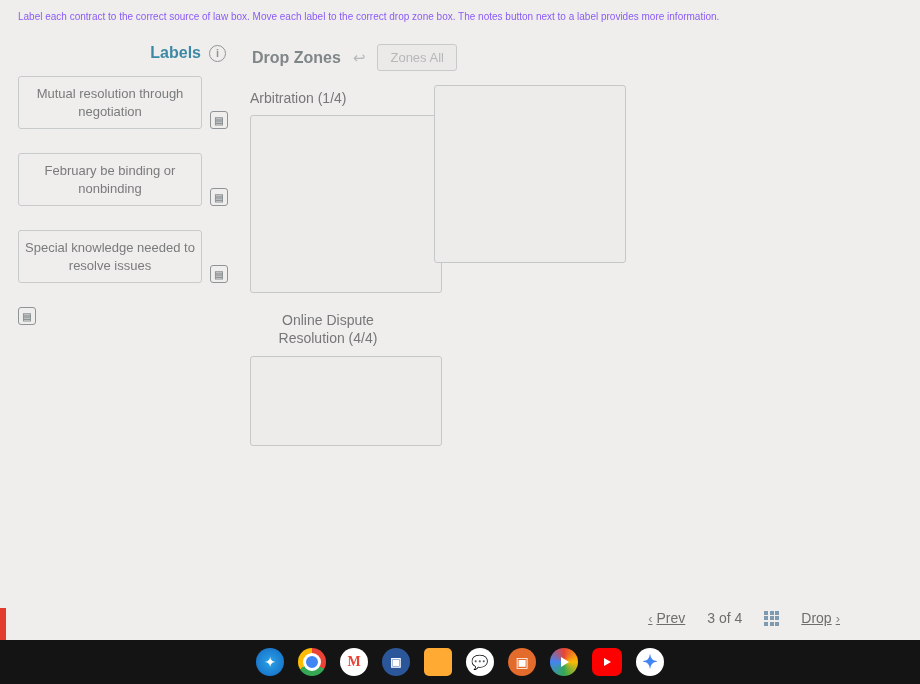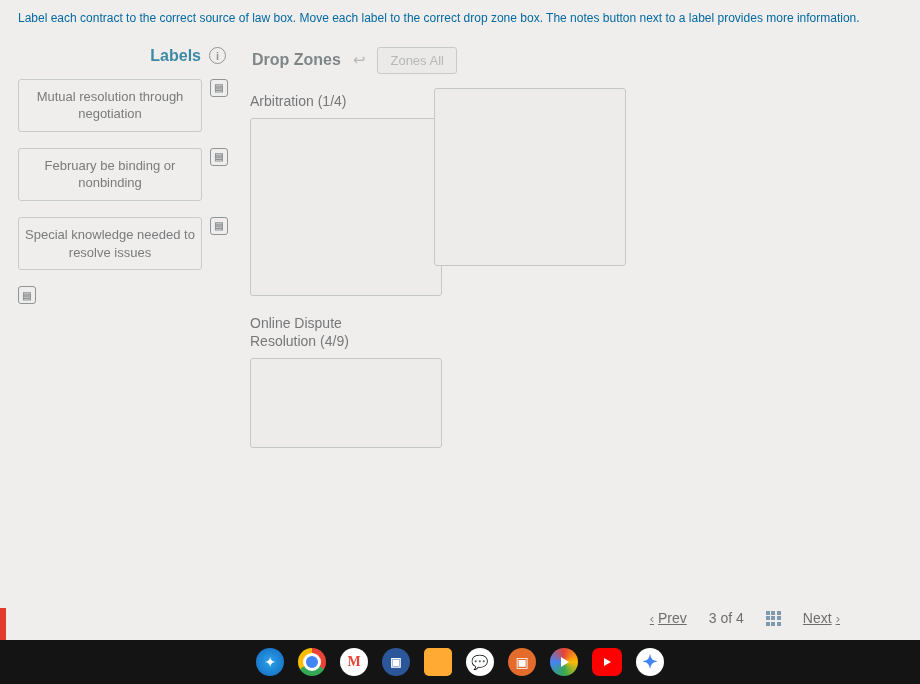--- a/index.html
+++ b/index.html
@@ -6,22 +6,22 @@
     body {
       font-family: Arial, Helvetica, sans-serif;
       background: #f0eeec;
       width: 920px;
       height: 684px;
       overflow: hidden;
       position: relative;
     }
     .instructions {
       padding: 10px 26px 6px 18px;
-      color: #0369a1;
-      font-size: 12px;
+      color: #8b5cf6;
+      font-size: 10px;
       line-height: 1.4;
     }
     .content {
       display: flex;
       gap: 22px;
       padding: 8px 18px 0 18px;
     }
     .labels-panel {
       width: 210px;
       flex-shrink: 0;
@@ -45,23 +45,23 @@
       height: 17px;
       border: 1.3px solid currentColor;
       border-radius: 50%;
       font-size: 11px;
       font-style: normal;
       font-weight: bold;
       color: #8f9496;
     }
     .label-row {
       display: flex;
-      align-items: flex-start;
+      align-items: flex-end;
       gap: 8px;
-      margin-bottom: 16px;
+      margin-bottom: 24px;
     }
     .label-card {
       flex: 1;
       border: 1.4px solid #c8cbcc;
       border-radius: 3px;
       background: #efeeec;
       padding: 8px 6px;
       text-align: center;
       color: #7a7b7c;
       font-size: 13px;
@@ -96,21 +96,21 @@
       border-radius: 3px;
       cursor: pointer;
     }
     .dropzones-panel {
       flex: 1;
     }
     .dz-area > .dz-row {
       display: flex;
       gap: 28px;
     }
-    .dz-cell { width: 156px; }
+    .dz-cell { width: 156px; text-align: center; }
     .dz-title {
       color: #757779;
       font-size: 14px;
       margin-bottom: 8px;
       line-height: 1.3;
       min-height: 36px;
       display: flex;
       align-items: flex-end;
     }
     .dz-row:first-child .dz-title { min-height: auto; padding-top: 4px; }
@@ -224,21 +224,21 @@
         <div class="dz-cell">
           <div class="dz-title">Arbitration (1/4)</div>
           <div class="dz-box"></div>
         </div>
         <div class="dz-cell">
           <div class="dz-box"></div>
         </div>
       </div>
       <div class="dz-row">
         <div class="dz-cell">
-          <div class="dz-title">Online Dispute Resolution (4/9)</div>
+          <div class="dz-title">Online Dispute Resolution (4/4)</div>
           <div class="dz-box"></div>
         </div>
       </div>
     </div>
   </div>
 </div>
 
 <div class="pager">
   <span class="pager-link">
     <span class="pager-chev">‹</span>
@@ -250,21 +250,21 @@
       <span></span>
       <span></span>
       <span></span>
       <span></span>
       <span></span>
       <span></span>
       <span></span>
       <span></span>
   </span>
   <span class="pager-link">
-    <span>Next</span>
+    <span>Drop</span>
     <span class="pager-chev">›</span>
   </span>
 </div>
 
 <div class="red-edge"></div>
 
 <div class="taskbar">
   <div class="tb diamond">✦</div>
   <div class="tb chrome"></div>
   <div class="tb gmail">M</div>

